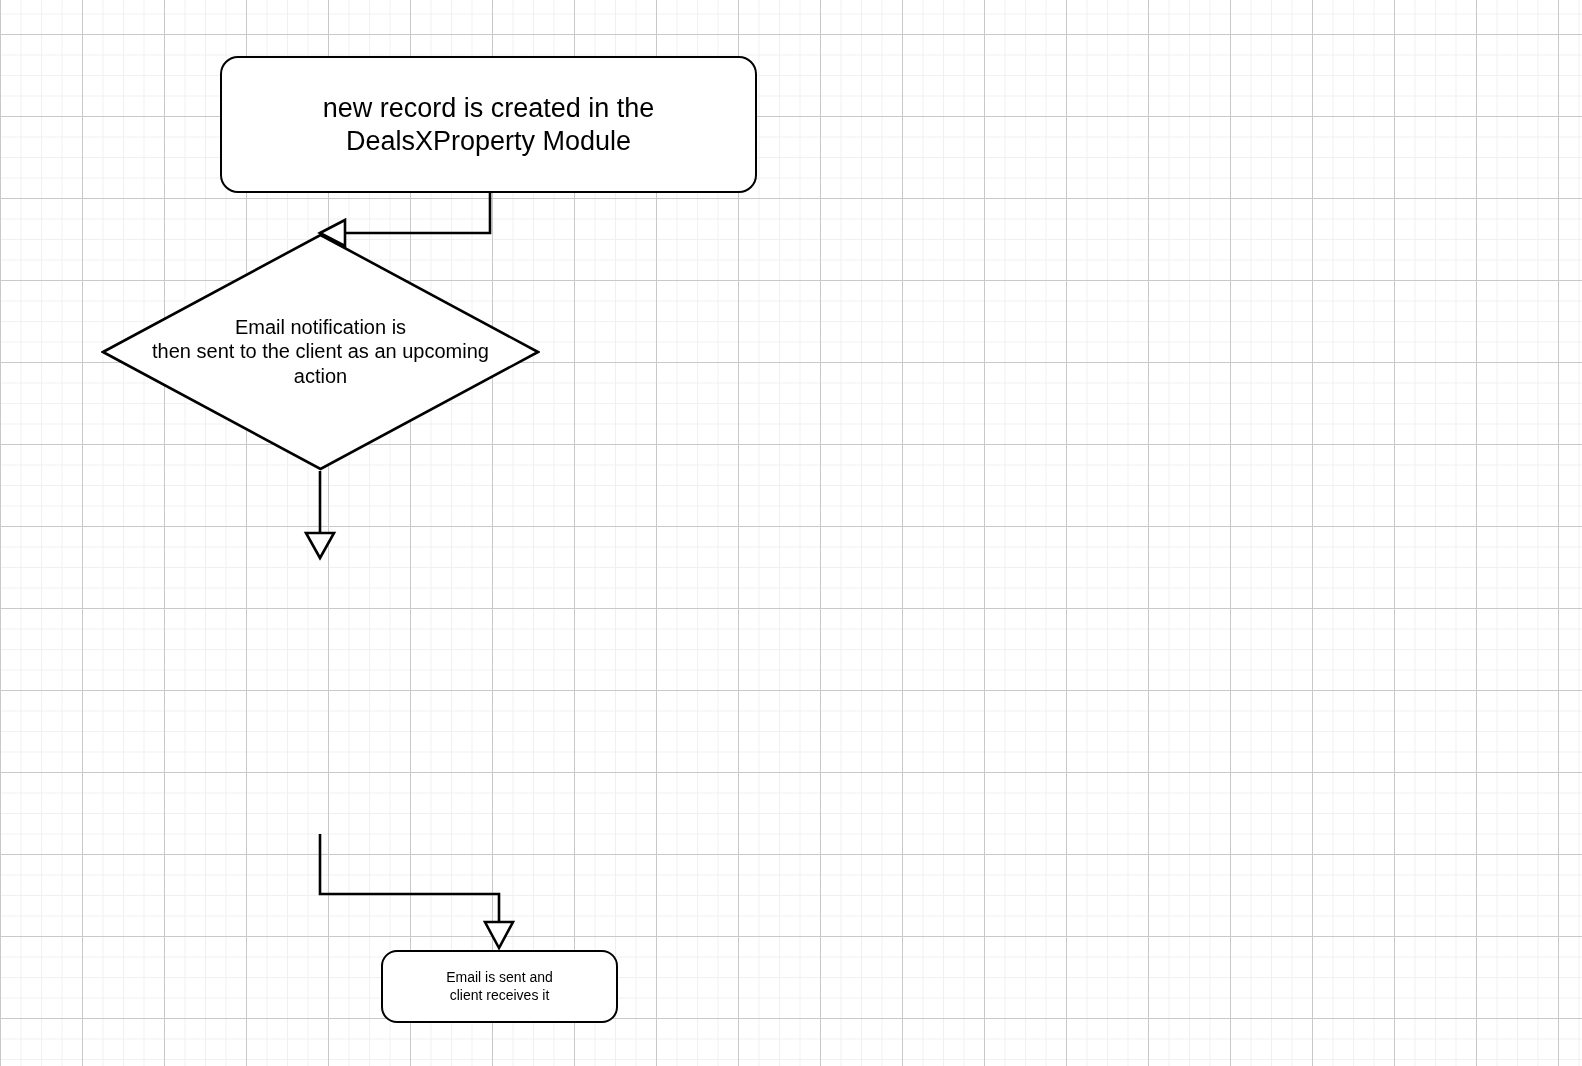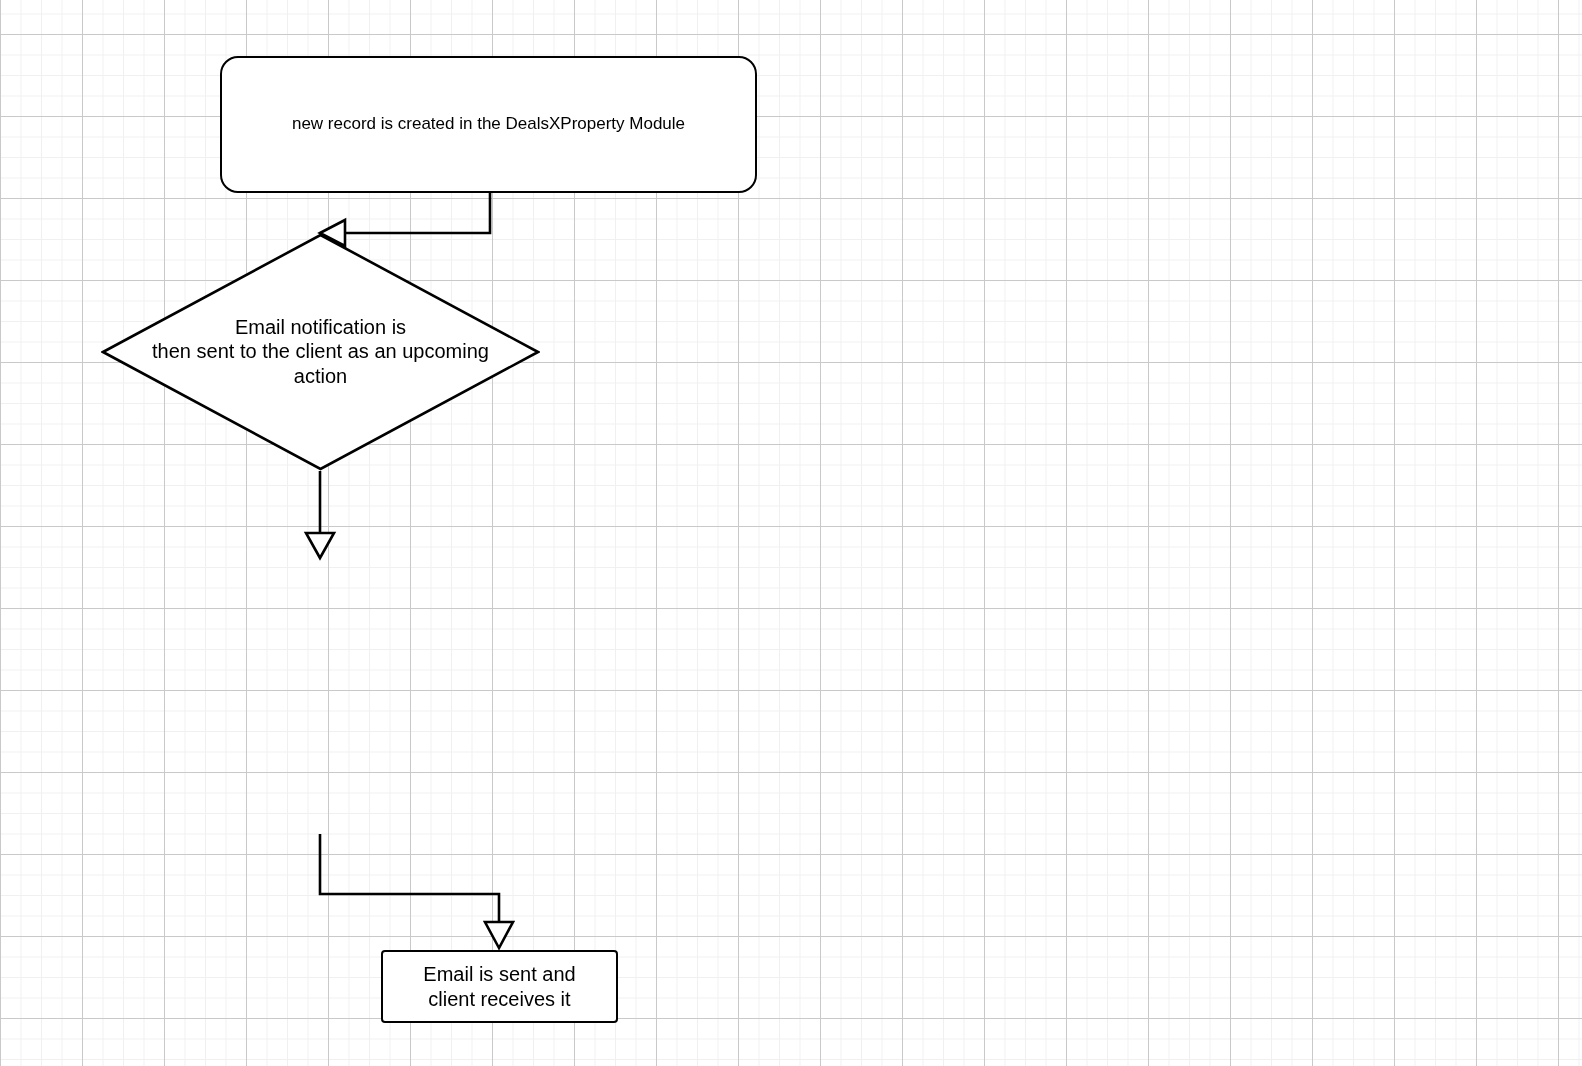--- a/index.html
+++ b/index.html
@@ -97,32 +97,32 @@
       <path d="M 320 471 L 320 534" fill="none" stroke="#000000" stroke-width="2.6" stroke-linecap="butt"></path>
       <path d="M 320 558 L 306 533 L 334 533 Z" fill="#ffffff" stroke="#000000" stroke-width="2.6" stroke-linejoin="miter"></path>
     </g>
 
     <g>
       <path d="M 320 834 L 320 894 L 499 894 L 499 922" fill="none" stroke="#000000" stroke-width="2.6" stroke-linejoin="miter" stroke-linecap="butt"></path>
       <path d="M 499 948 L 485 922 L 513 922 Z" fill="#ffffff" stroke="#000000" stroke-width="2.6" stroke-linejoin="miter"></path>
     </g>
   </svg>
 
-  <div class="node rounded-box" style="left:220px; top:56px; width:537px; height:137px; font-size:17px;">
+  <div class="node rounded-box" style="left:220px; top:56px; width:537px; height:137px; font-size:27px;">
     <span class="box-label">new record is created in the DealsXProperty Module</span>
   </div>
 
   <div class="diamond-wrap" style="left:101px; top:233px; width:439px; height:238px;">
     <svg class="diamond-shape" width="439" height="238" viewBox="0 0 439 238">
       <polygon points="219.5,2 437,119 219.5,236 2,119" fill="#ffffff" stroke="#000000" stroke-width="2.6" stroke-linejoin="miter"></polygon>
     </svg>
     <div class="diamond-label" style="width:420px; font-size:20px;">Email notification is
 then sent to the client as an upcoming
 action</div>
   </div>
 
 
-  <div class="node rounded-box" style="left:381px; top:950px; width:237px; height:73px; font-size:20px; border-radius:4px;">
+  <div class="node rounded-box" style="left:381px; top:950px; width:237px; height:73px; font-size:14px; border-radius:16px;">
     <span class="box-label">Email is sent and
 client receives it</span>
   </div>
 
 </div>
 
 </body></html>

